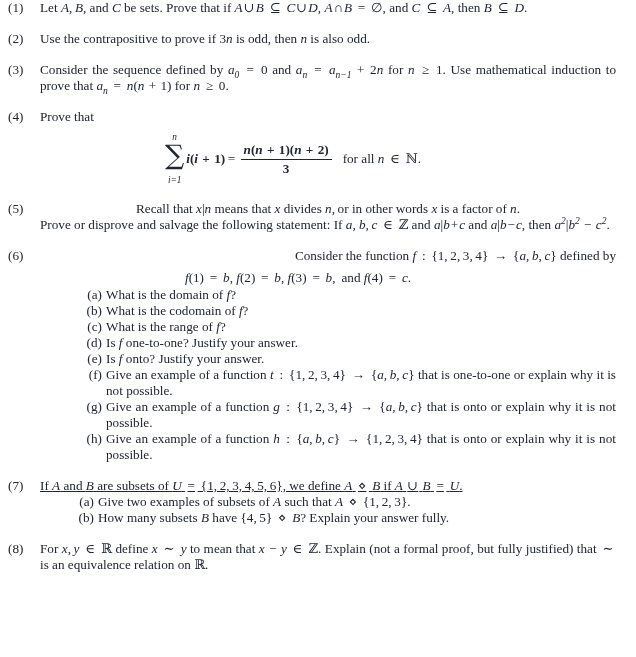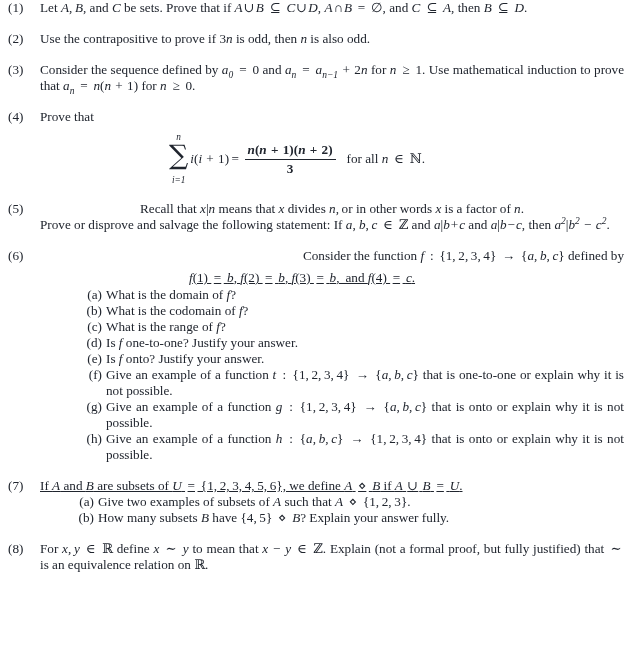--- a/index.html
+++ b/index.html
@@ -37,21 +37,21 @@
     position: absolute;
     left: 8px;
     top: 0;
     width: 30px;
     text-align: left;
     white-space: nowrap;
   }
   .qbody {
     text-align: justify;
     text-justify: inter-word;
-    padding-right: 12px;
+    padding-right: 20px;
   }
 
   
   .sublist {
     list-style: none;
     margin: 0;
     padding: 0;
   }
   .subitem {
     position: relative;
@@ -104,21 +104,21 @@
     font-size: 9.3px;
     font-style: italic;
   }
   .sum-lim.top { margin-bottom: -1px; }
   .sum-lim.bot { margin-top: 8px; }
   .sum-sign {
     font-size: 27px;
     font-family: "DejaVu Serif", serif;
     line-height: 1;
   }
-  .eq-part { white-space: nowrap; }
+  .eq-part { white-space: nowrap; font-weight: bold; }
   .frac {
     display: inline-flex;
     flex-direction: column;
     align-items: center;
     vertical-align: middle;
     margin: 0 3px;
     line-height: 1.18;
     font-weight: bold;
   }
   .frac .num { padding: 0 3px 1px 3px; }
@@ -126,21 +126,20 @@
     width: 100%;
     height: 1px;
     background: #20252e;
   }
   .frac .den { padding: 1px 3px 0 3px; }
   .eq-tail { margin-left: 8px; white-space: nowrap; }
   .fn-def {
     text-align: center;
     margin-top: 6px;
     padding-right: 60px;
-    text-decoration: underline;
   }
   .nowrap { white-space: nowrap; }
 </style>
 </head>
 <body>
 
 <div id="page">
   <ol class="qlist">
 
     <li class="qitem">

